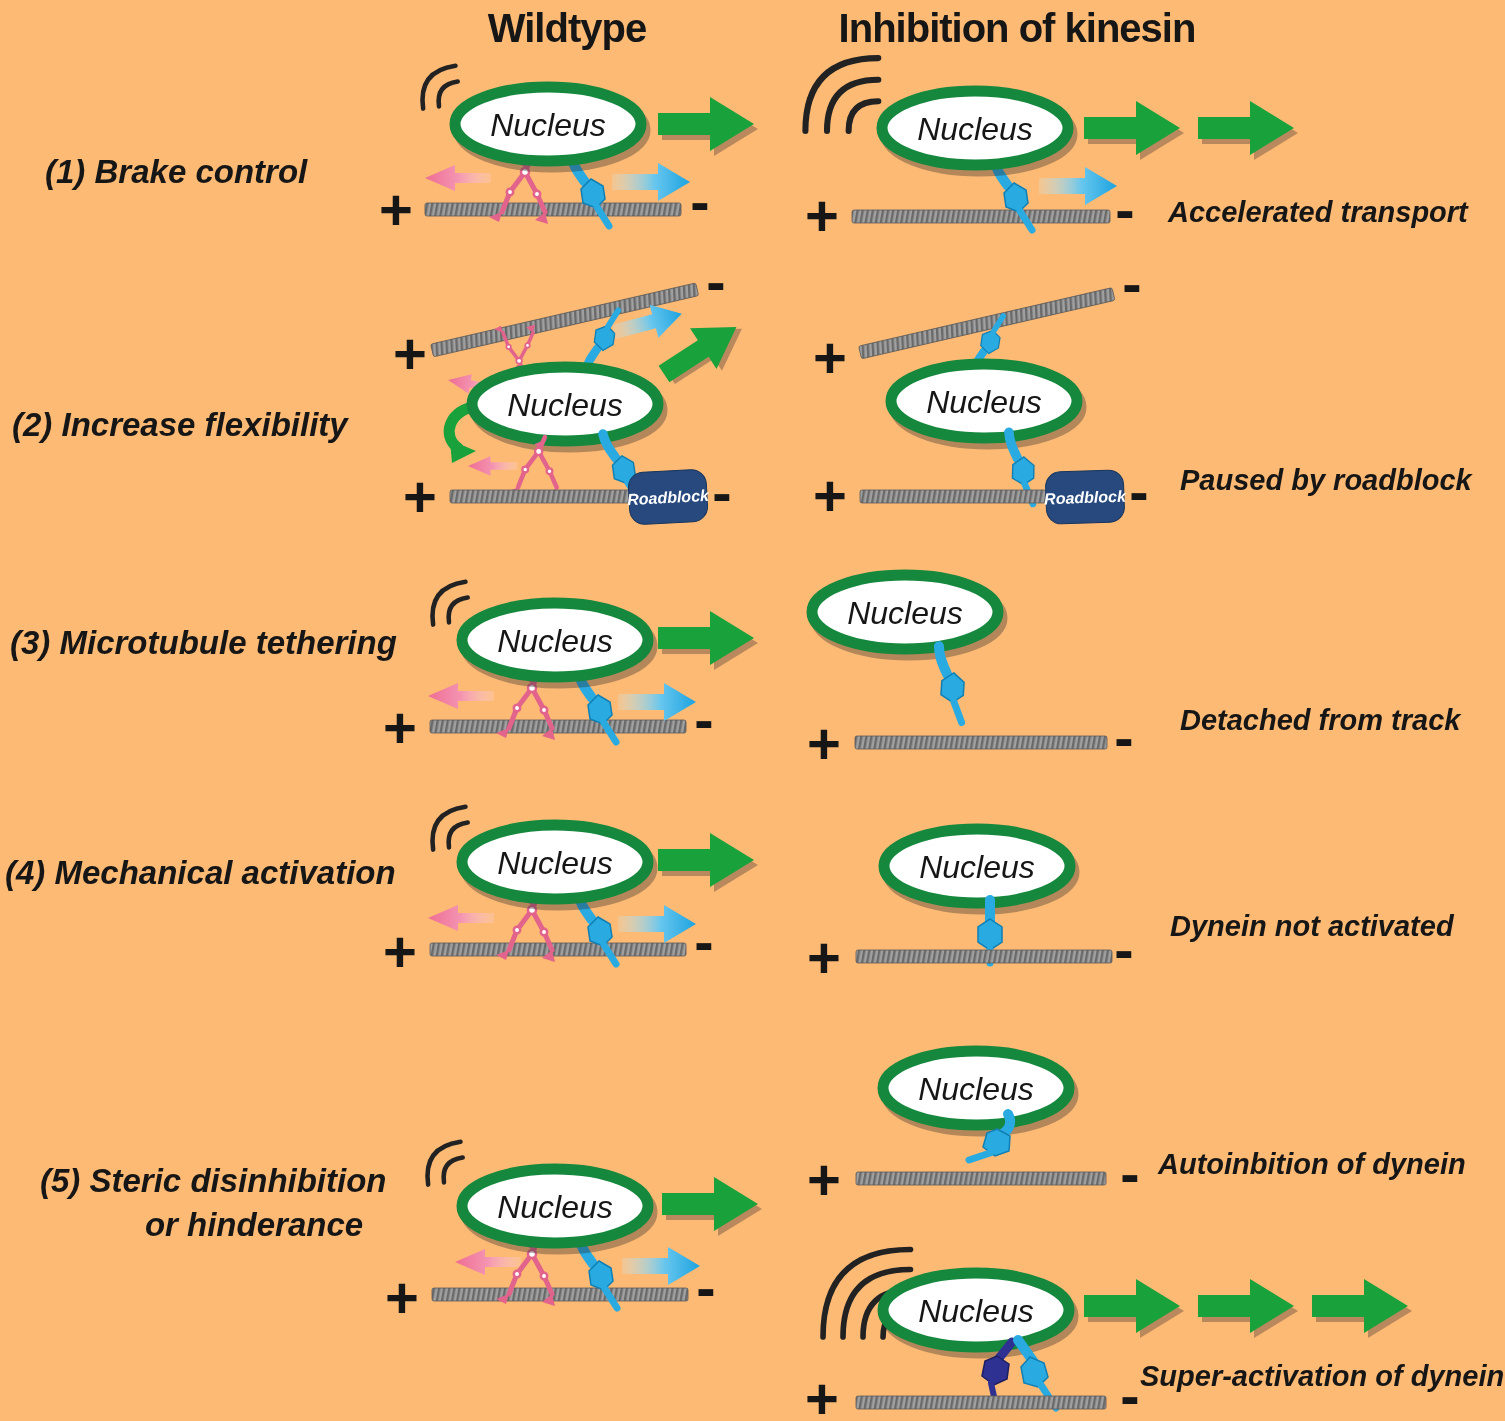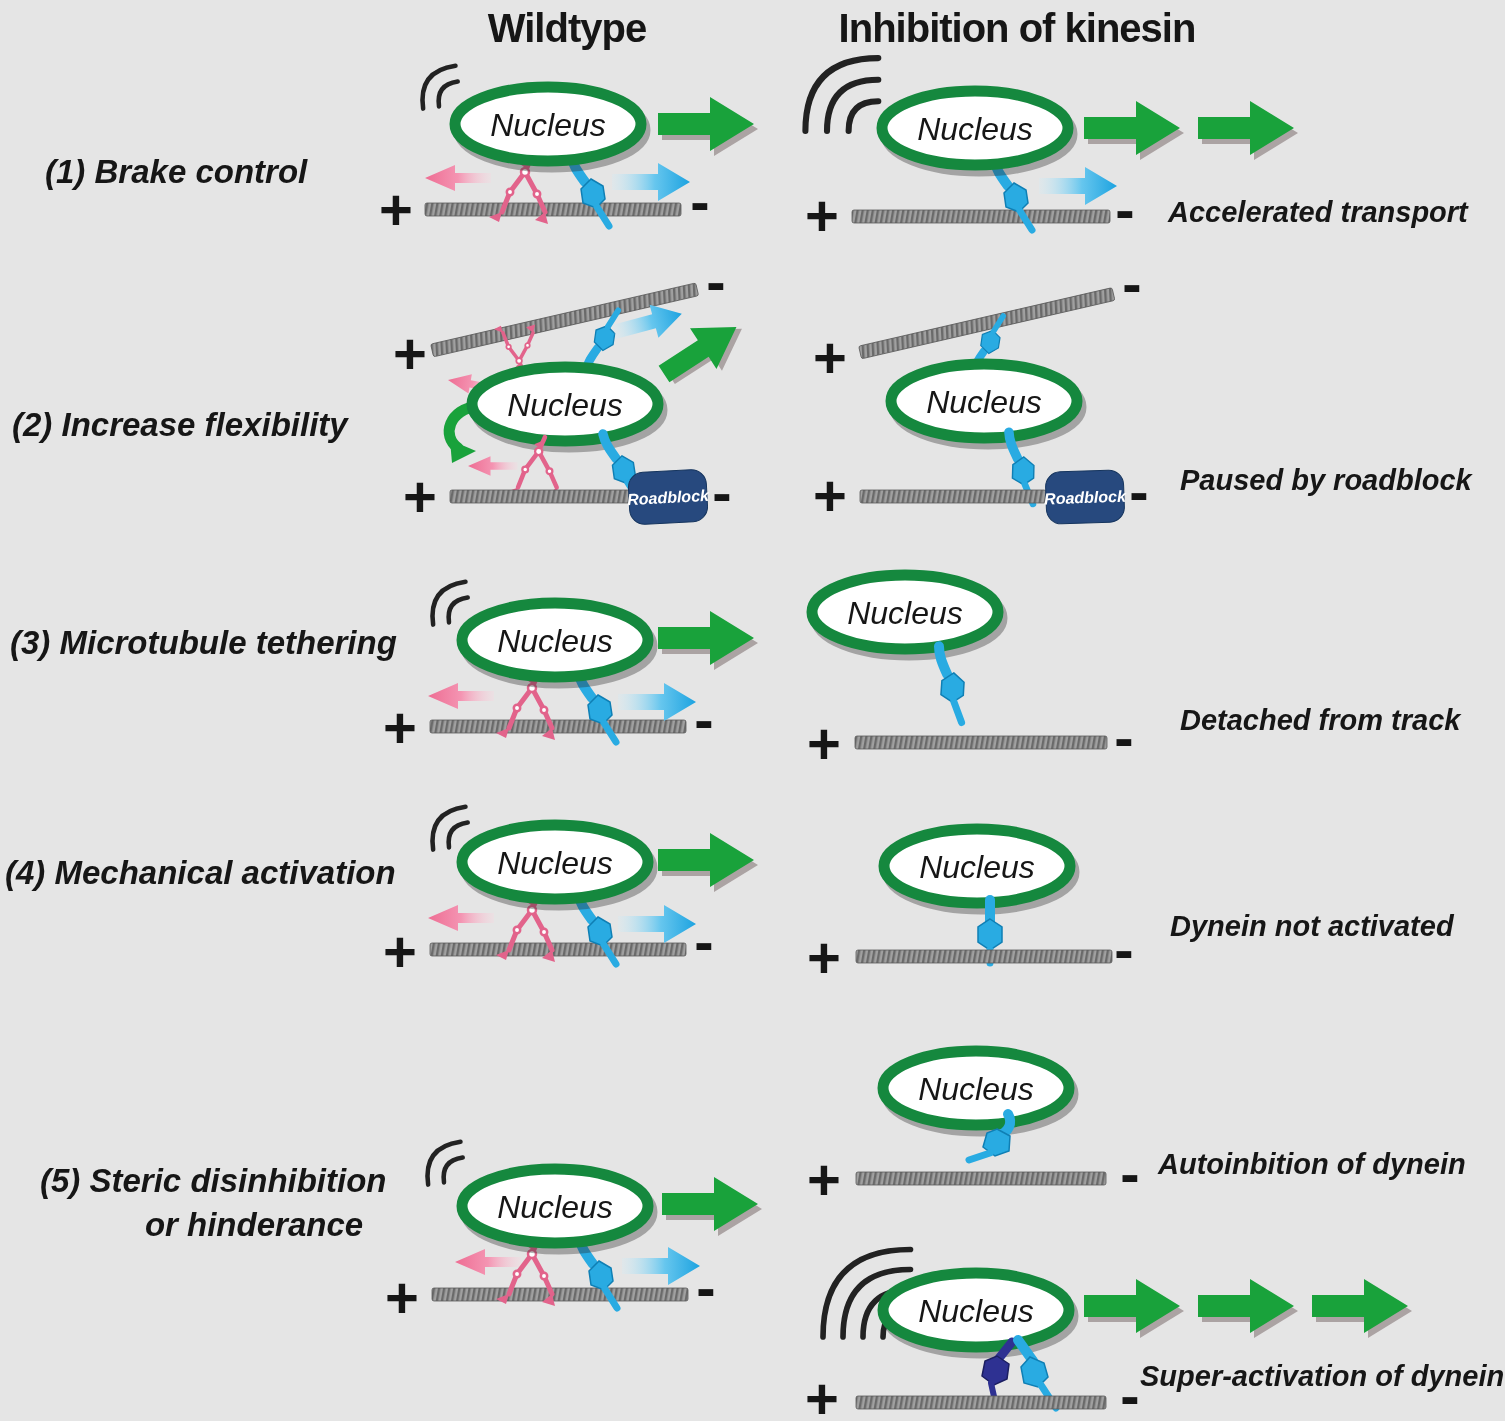--- a/index.html
+++ b/index.html
@@ -1,16 +1,16 @@
 <!DOCTYPE html>
 <html style="--c-nucleus_ring: #15883e; --c-green_arrow: #19a23b; --c-blue_motor: #29abe2; --c-pink_motor: #e2638b; --c-dark_motor: #2e3192; --c-roadblock: #27497e; --c-track_gray: #8c8c8c; --c-text: #161616;"><head>
 <meta charset="utf-8">
 <style>
   html,body{margin:0;padding:0;background:#ffffff;}
-  .stage{position:relative;width:1505px;height:1421px;background:#e5e5e5;overflow:hidden;}
+  .stage{position:relative;width:1505px;height:1421px;background:#fdba74;overflow:hidden;}
   svg{display:block;font-family:"Liberation Sans",sans-serif;}
   .hdr{font-family:"Liberation Sans",sans-serif;font-weight:700;font-size:40px;fill:#161616;letter-spacing:-1px;}
   .rowlabel{font-family:"Liberation Sans",sans-serif;font-style:italic;font-weight:700;font-size:33px;fill:#161616;}
   .caption{font-family:"Liberation Sans",sans-serif;font-style:italic;font-weight:700;font-size:29px;fill:#161616;}
   .nuc{font-family:"Liberation Sans",sans-serif;font-style:italic;font-weight:400;font-size:32px;fill:#161616;}
   .pm{font-family:"Liberation Sans",sans-serif;font-weight:700;font-size:58px;fill:#161616;}
   .rb{font-family:"Liberation Sans",sans-serif;font-style:italic;font-weight:700;font-size:16px;fill:#ffffff;}
   .arc{stroke:#222;stroke-width:4.5;fill:none;stroke-linecap:round;}
   .shadow{fill:rgba(75,55,55,0.38);}
   .green{fill:var(--c-green_arrow,#19a23b);}

